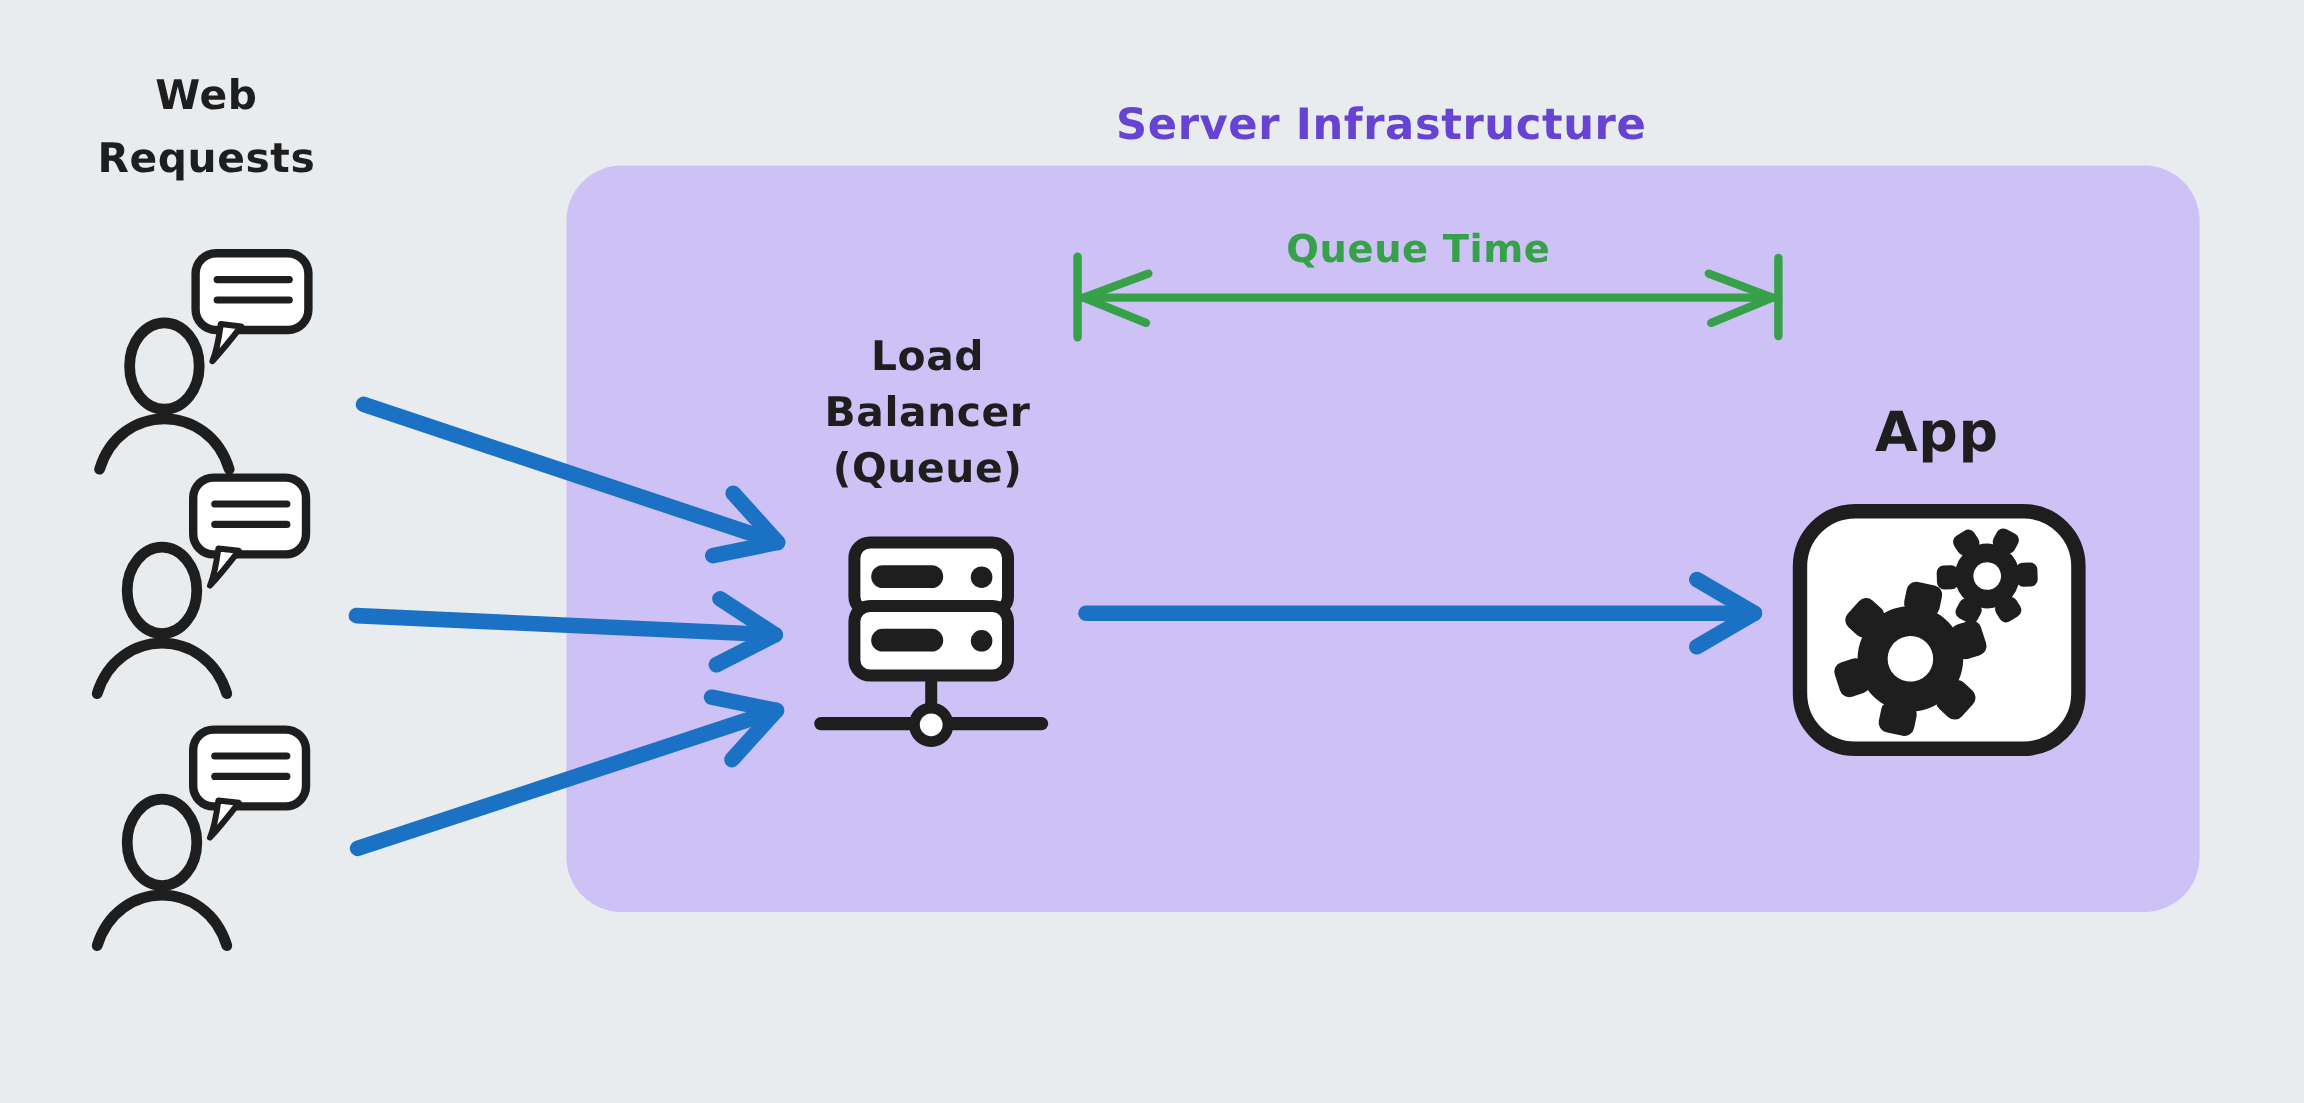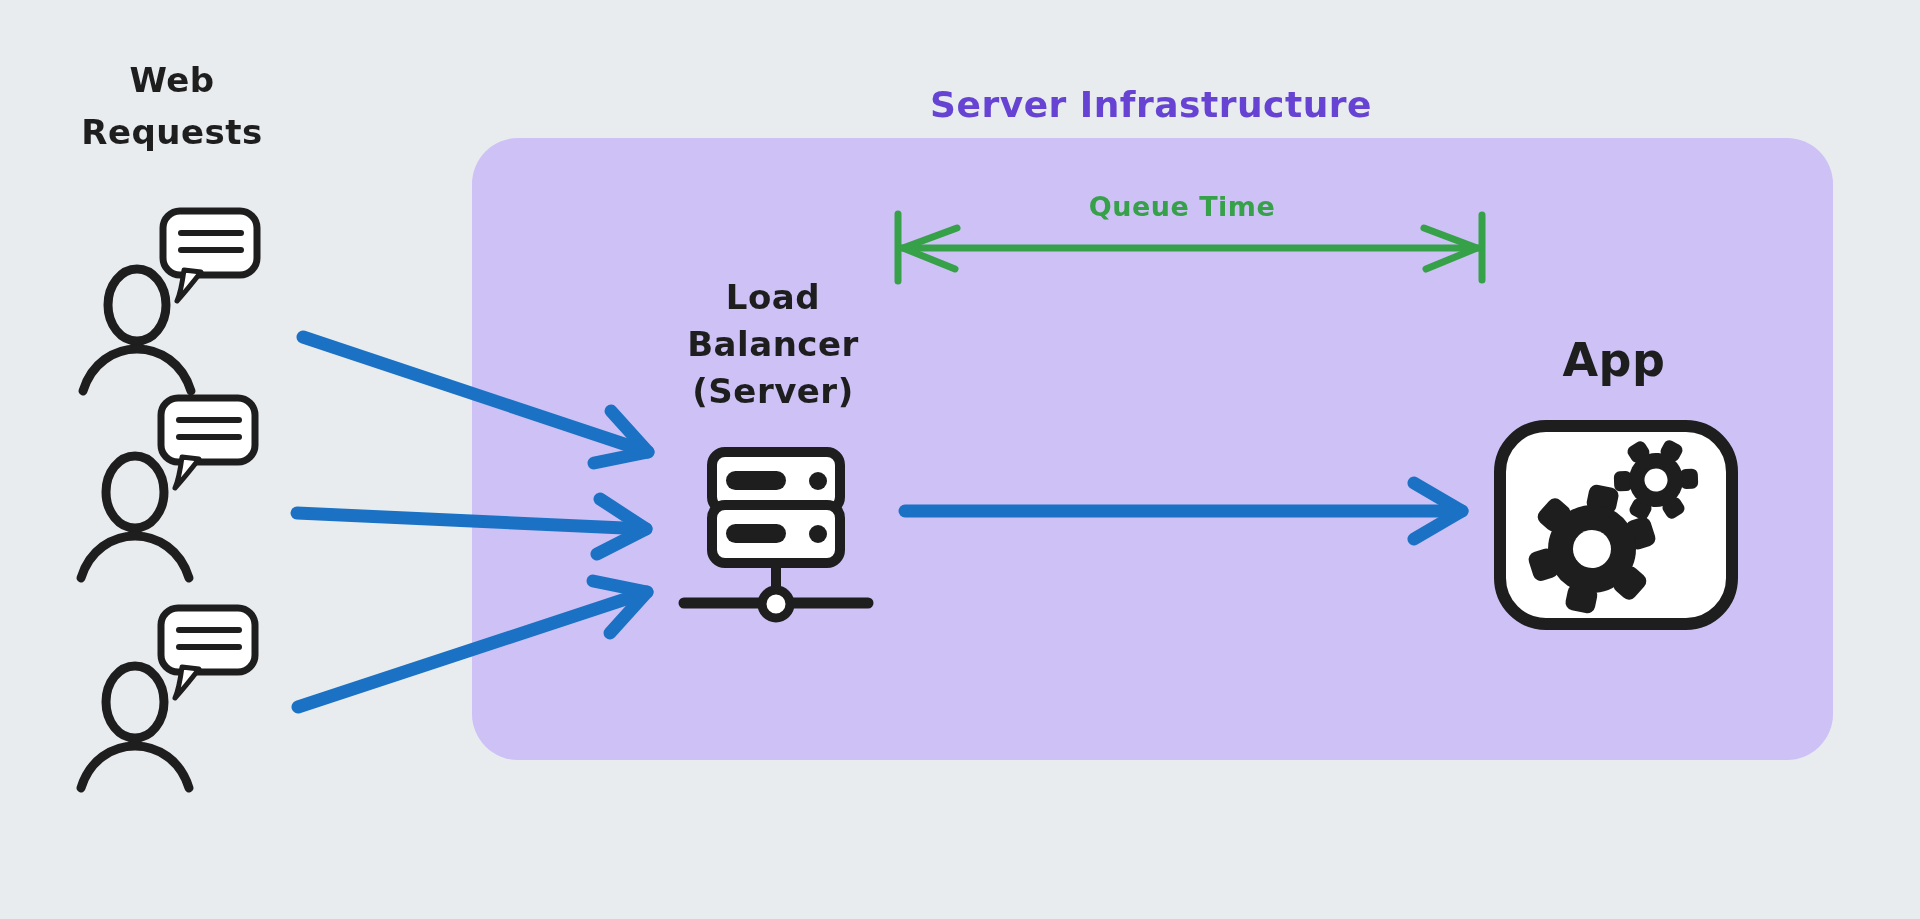--- a/index.html
+++ b/index.html
@@ -24,21 +24,21 @@
     position:absolute;
     transform:translateX(-50%);
     text-align:center;
     font-weight:600;
     white-space:pre-line;
     color:var(--ink);
     letter-spacing:0.5px;
   }
   .label-web-requests{left:172px;top:54px;font-size:34px;line-height:52px;}
   .label-server-infrastructure{left:1151px;top:82px;font-size:36px;line-height:46px;color:var(--region-label);text-align:center;}
-  .label-queue-time{left:1182px;top:186px;font-size:27px;line-height:42px;color:var(--measure-green);text-align:center;}
+  .label-queue-time{left:1182px;top:186px;font-size:32px;line-height:42px;color:var(--measure-green);text-align:center;}
   .label-load-balancer{left:773px;top:274px;font-size:34px;line-height:47px;}
   .label-app{left:1614px;top:330px;font-size:46px;line-height:60px;text-align:center;}
 
   .s-ink{stroke:var(--ink);fill:none;stroke-linecap:round;stroke-linejoin:round;}
   .f-ink{fill:var(--ink);}
   .f-white{fill:var(--shape-white);}
   .s-blue{stroke:var(--arrow-blue);fill:none;stroke-width:13;stroke-linecap:round;stroke-linejoin:round;}
   .s-green{stroke:var(--measure-green);fill:none;stroke-width:7;stroke-linecap:round;stroke-linejoin:round;}
 </style>
 </head>
@@ -150,16 +150,16 @@
       </g>
     </g>
   </svg>
 
   <div class="label label-web-requests">Web
 Requests</div>
   <div class="label label-server-infrastructure">Server Infrastructure</div>
   <div class="label label-queue-time">Queue Time</div>
   <div class="label label-load-balancer">Load
 Balancer
-(Server)</div>
+(Queue)</div>
   <div class="label label-app">App</div>
 
 </div>
 
 </body></html>

